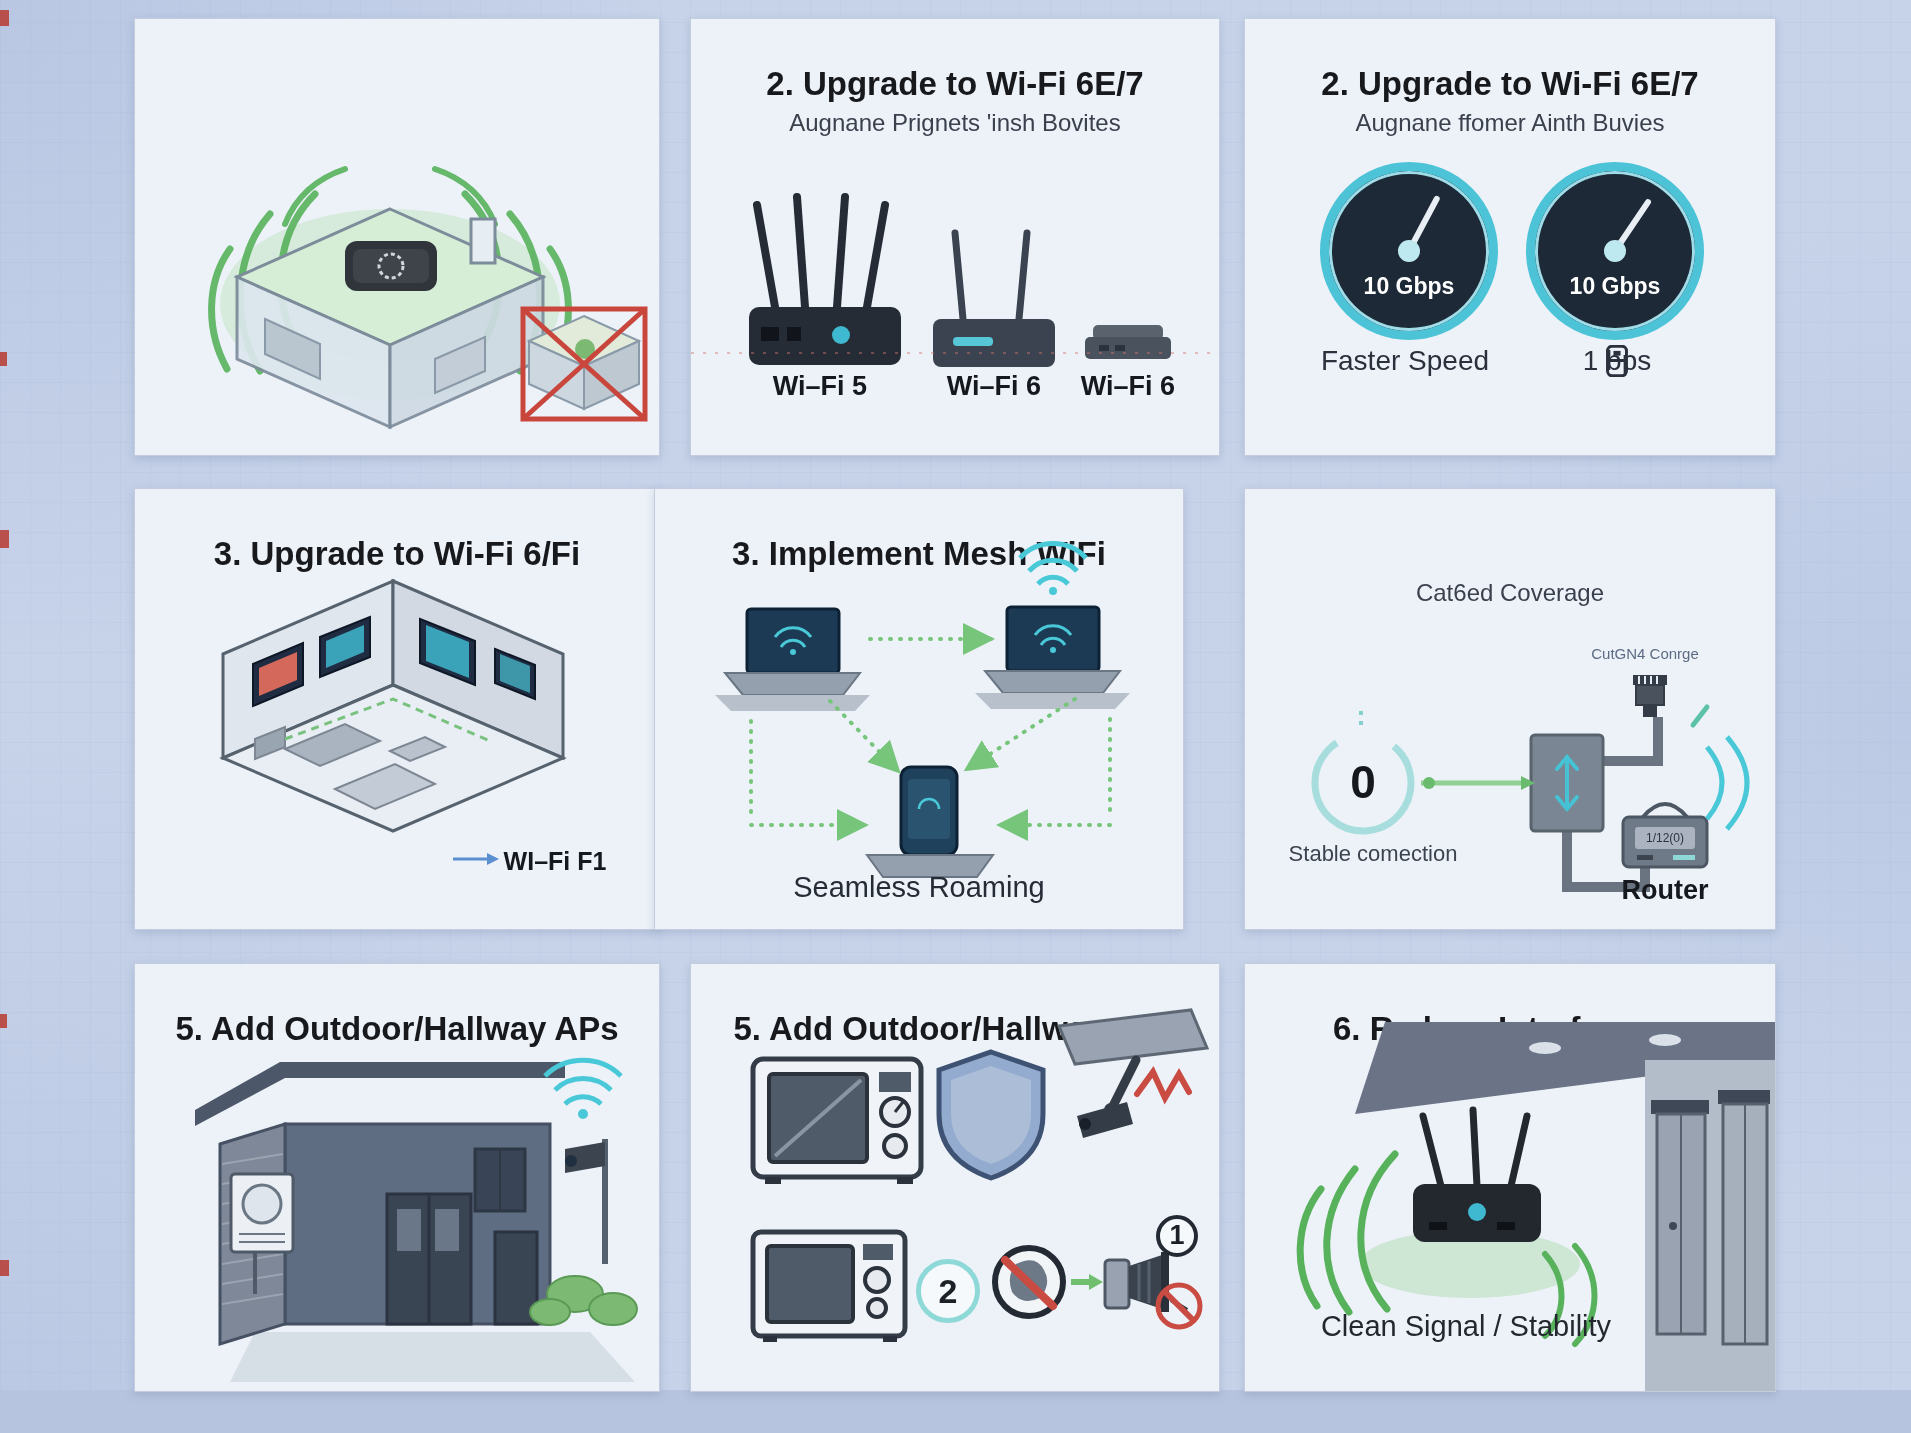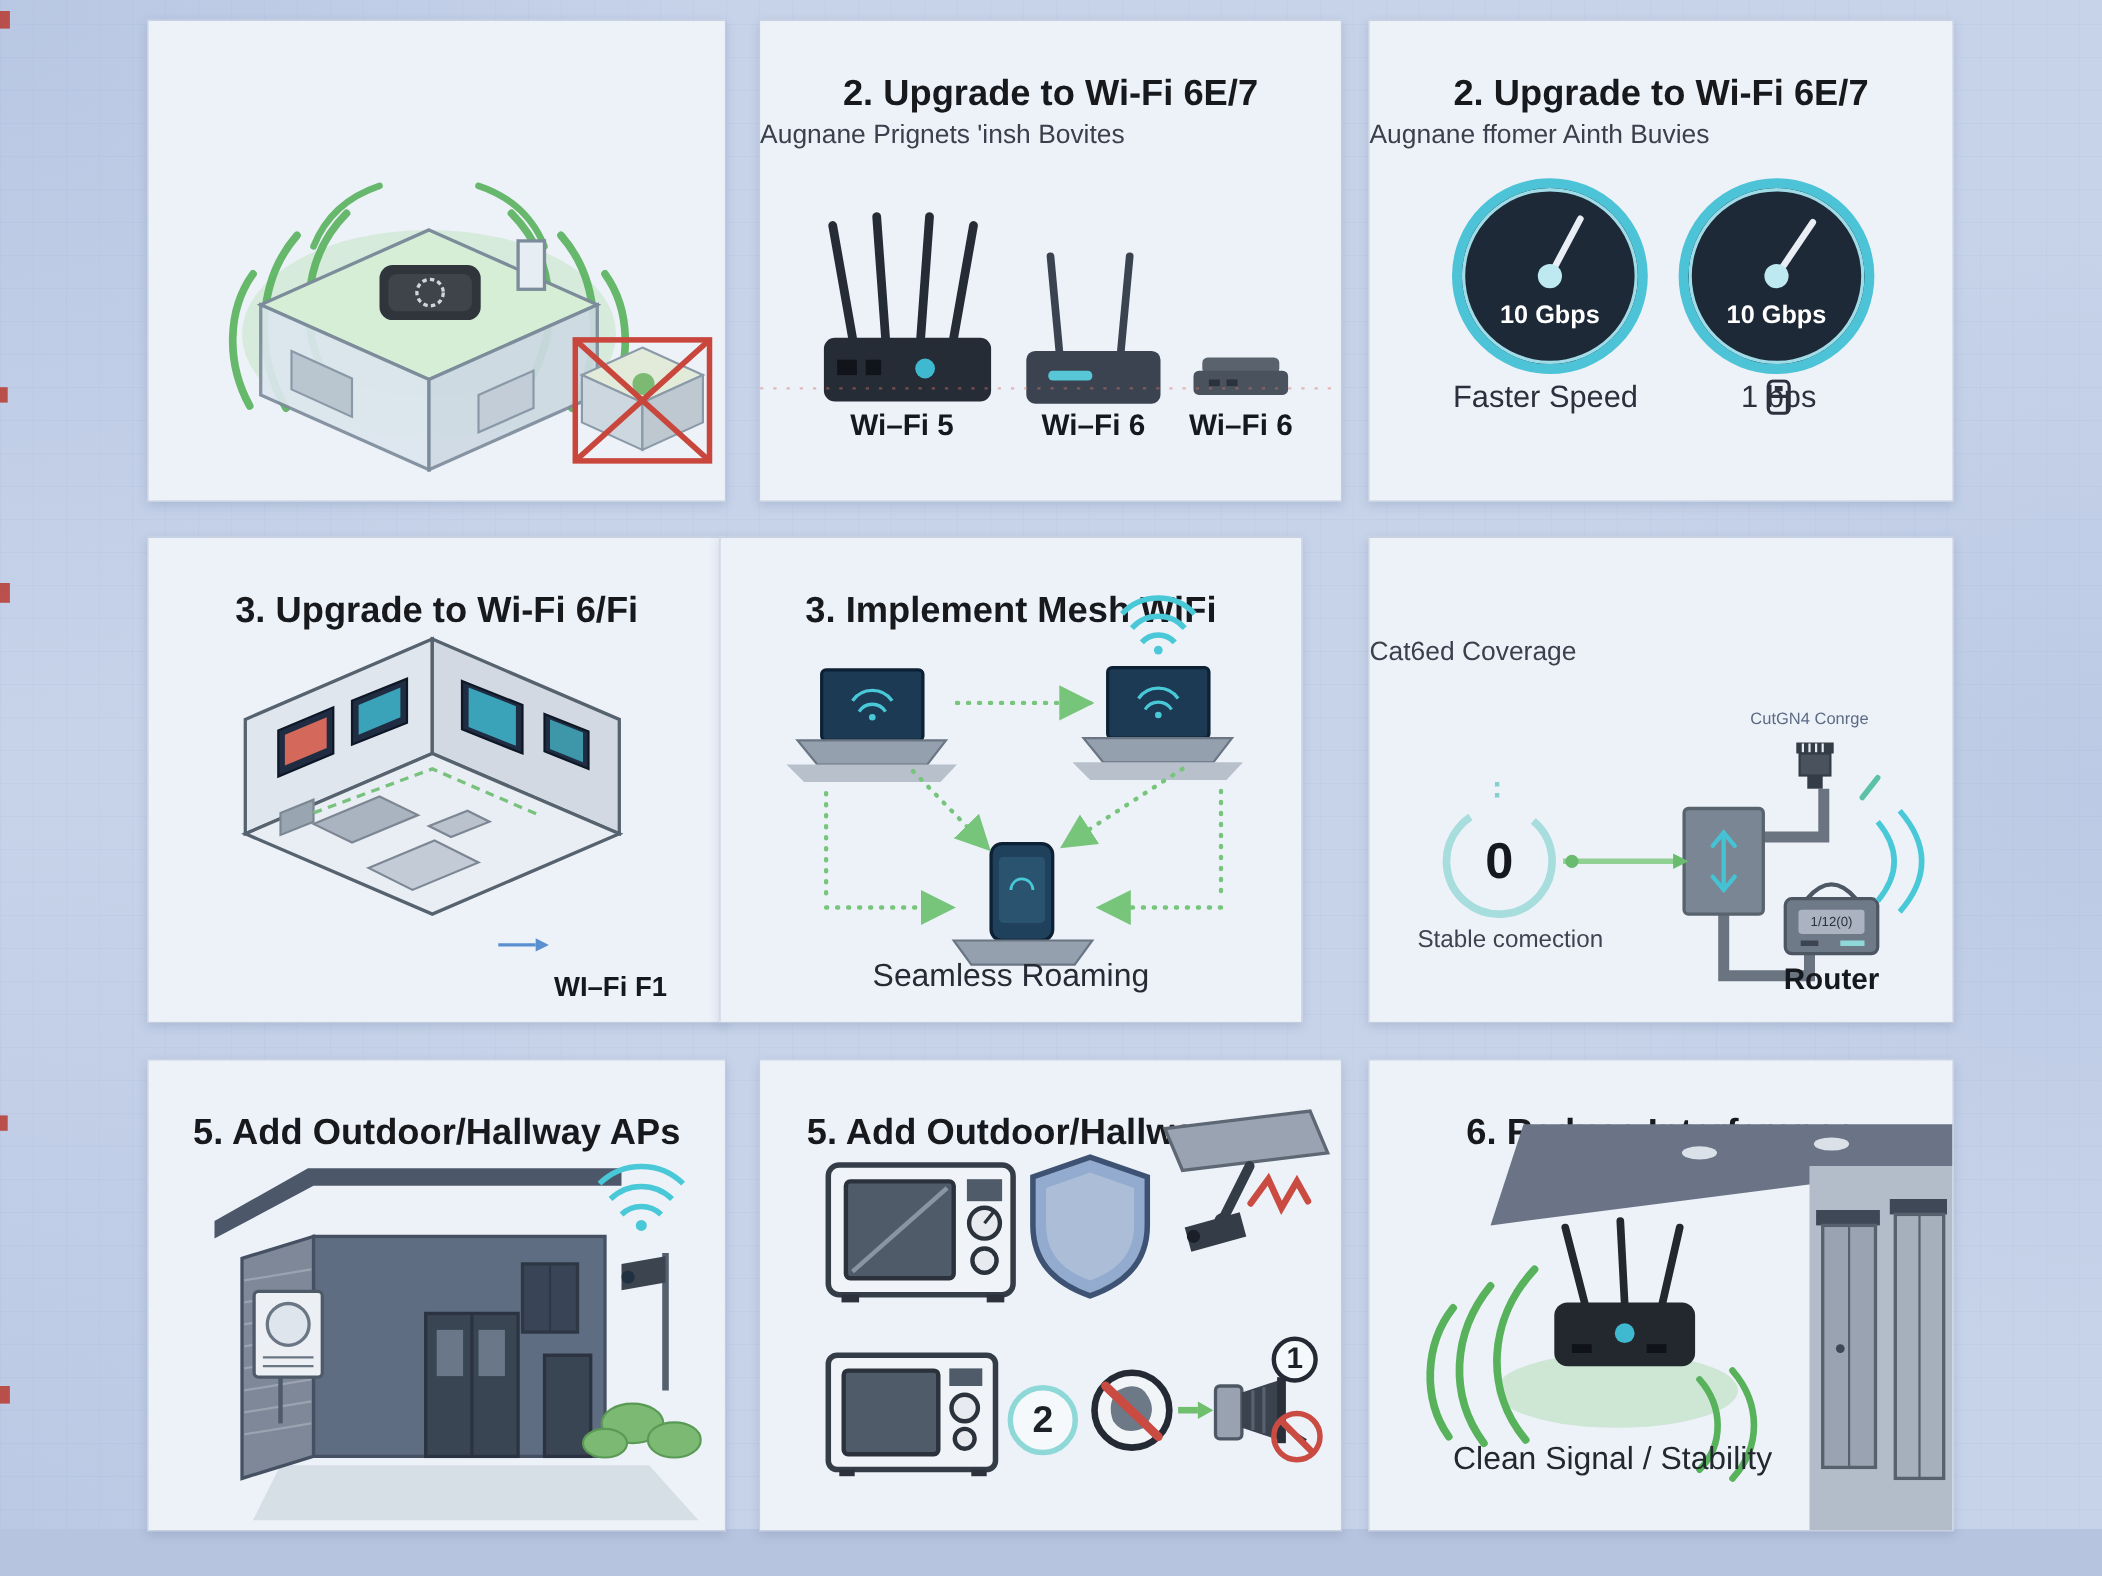--- a/index.html
+++ b/index.html
@@ -10,21 +10,21 @@
       repeating-linear-gradient(0deg, rgba(110,135,190,.06) 0 1px, transparent 1px 30px),
       repeating-linear-gradient(90deg, rgba(110,135,190,.06) 0 1px, transparent 1px 30px),
       radial-gradient(circle at 0% 0%, rgba(120,145,200,.18), transparent 28%),
       radial-gradient(circle at 0% 100%, rgba(120,145,200,.16), transparent 30%),
       radial-gradient(circle at 100% 50%, rgba(120,145,200,.14), transparent 25%);
     pointer-events:none;}
   .footer-band{position:absolute;left:0;right:0;top:1390px;height:43px;background:#b7c4df;}
   .panel{position:absolute;background:#edf2f9;border:1px solid #c3cddd;
     box-shadow:0 3px 9px rgba(70,90,130,.20);}
   .t{position:absolute;left:0;right:0;text-align:center;font-size:33px;font-weight:700;color:#17191c;}
-  .st{position:absolute;left:0;right:0;font-size:24px;font-weight:400;color:#3a414d;}
+  .st{position:absolute;left:0;right:0;text-align:center;font-size:24px;font-weight:400;color:#3a414d;}
   .fig{position:absolute;inset:0;}
   .fig svg{position:absolute;inset:0;width:100%;height:100%;}
   .pos{position:absolute;transform:translateX(-50%);white-space:nowrap;}
   .devlbl{font-size:27px;font-weight:700;color:#15181d;}
   .cap{font-size:28px;font-weight:400;color:#2b313c;}
   .gauge{position:absolute;width:160px;height:160px;border-radius:50%;
     background:#1d2936;border:9px solid #4cc3d6;box-shadow:0 0 0 3px #9fdce8 inset;}
   .gauge .needle{position:absolute;left:50%;top:50%;width:6px;height:62px;background:#e8eef4;border-radius:3px;
     transform-origin:50% 100%;transform:translate(-50%,-100%) rotate(28deg);}
   .gauge .hub{position:absolute;left:50%;top:50%;width:22px;height:22px;border-radius:50%;
@@ -182,21 +182,21 @@
           <polygon points="255,262 290,248 310,258 275,272" fill="#b9c2cd" stroke="#7d8794" stroke-width="2"></polygon>
           <polygon points="200,300 260,275 300,295 240,320" fill="#c3ccd6" stroke="#7d8794" stroke-width="2"></polygon>
           <polygon points="120,250 150,238 150,258 120,270" fill="#9aa5b2" stroke="#7d8794" stroke-width="2"></polygon>
         </g>
         <path d="M150,250 L258,210 L355,252" stroke="#79c27e" stroke-width="3" stroke-dasharray="8 6" fill="none"></path>
         <g>
           <line x1="318" y1="370" x2="352" y2="370" stroke="#5a8fd0" stroke-width="3"></line>
           <polygon points="352,364 364,370 352,376" fill="#5a8fd0"></polygon>
         </g>
       </svg>
-      <span class="pos devlbl" style="left:420px;top:358px;font-size:25px;margin-top:36px;">WI–Fi F1</span>
+      <span class="pos devlbl" style="left:420px;top:358px;font-size:25px;">WI–Fi F1</span>
     </div>
   </div>
 
   <div class="panel" style="left:654px;top:488px;width:528px;height:440px;">
     <div class="t" style="top:46px;">3. Implement Mesh WiFi</div>
     <div class="fig">
       <svg viewBox="0 0 528 440">
         <defs>
           <marker id="ag" markerWidth="10" markerHeight="10" refX="7" refY="4" orient="auto">
             <path d="M0,0 L8,4 L0,8 Z" fill="#76c57a"></path>

